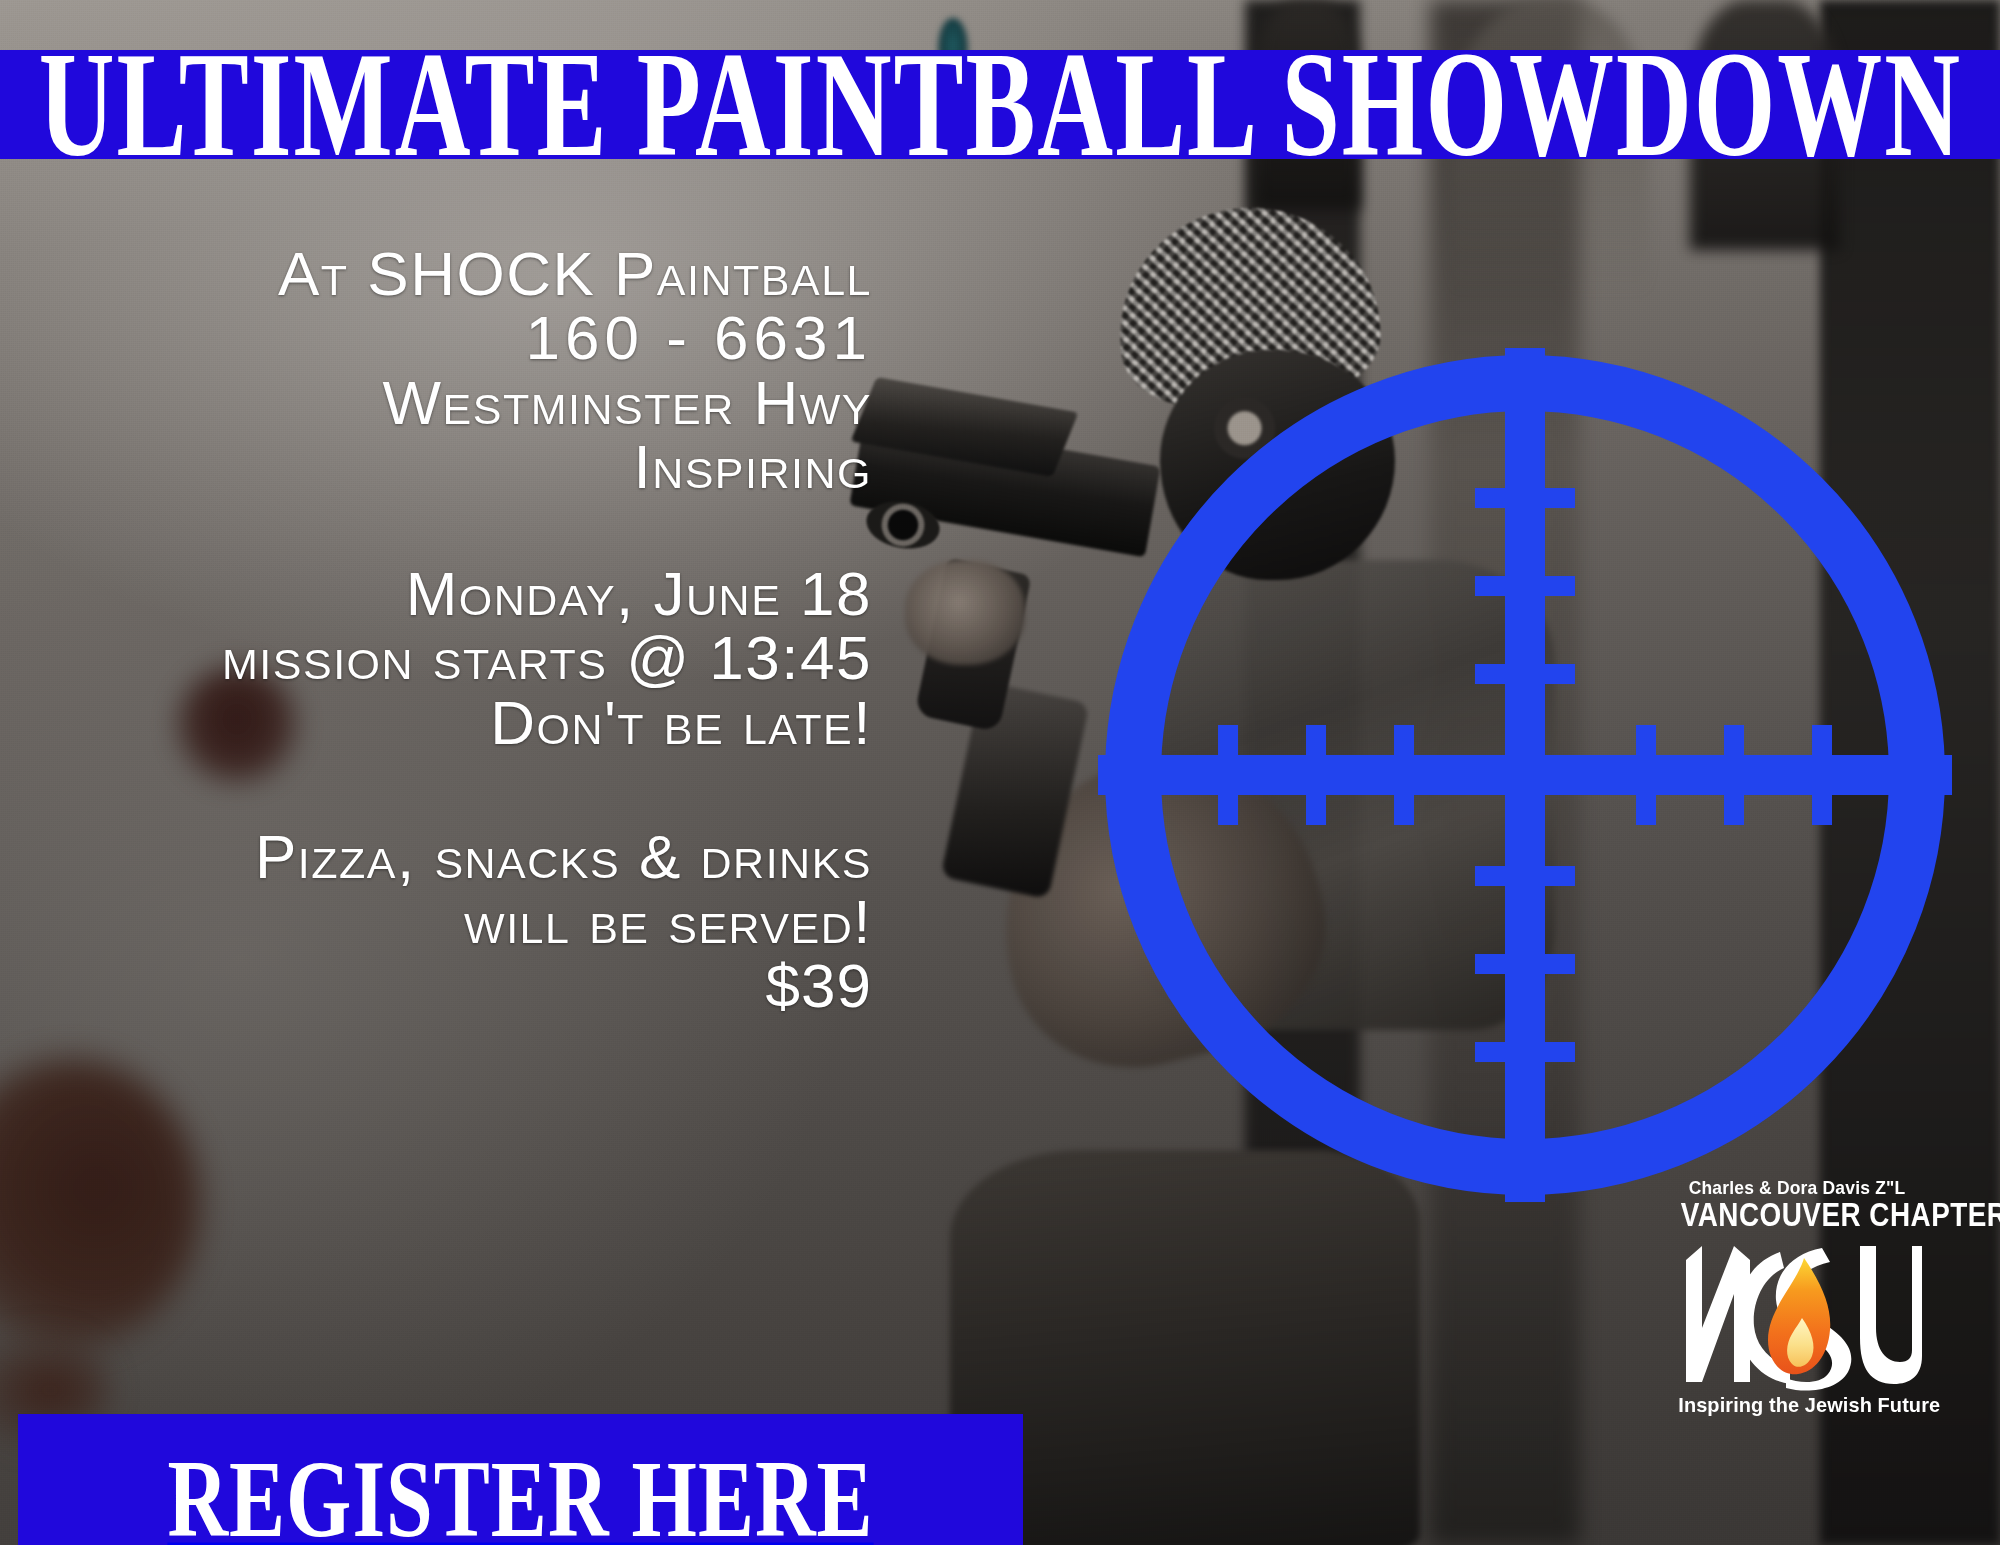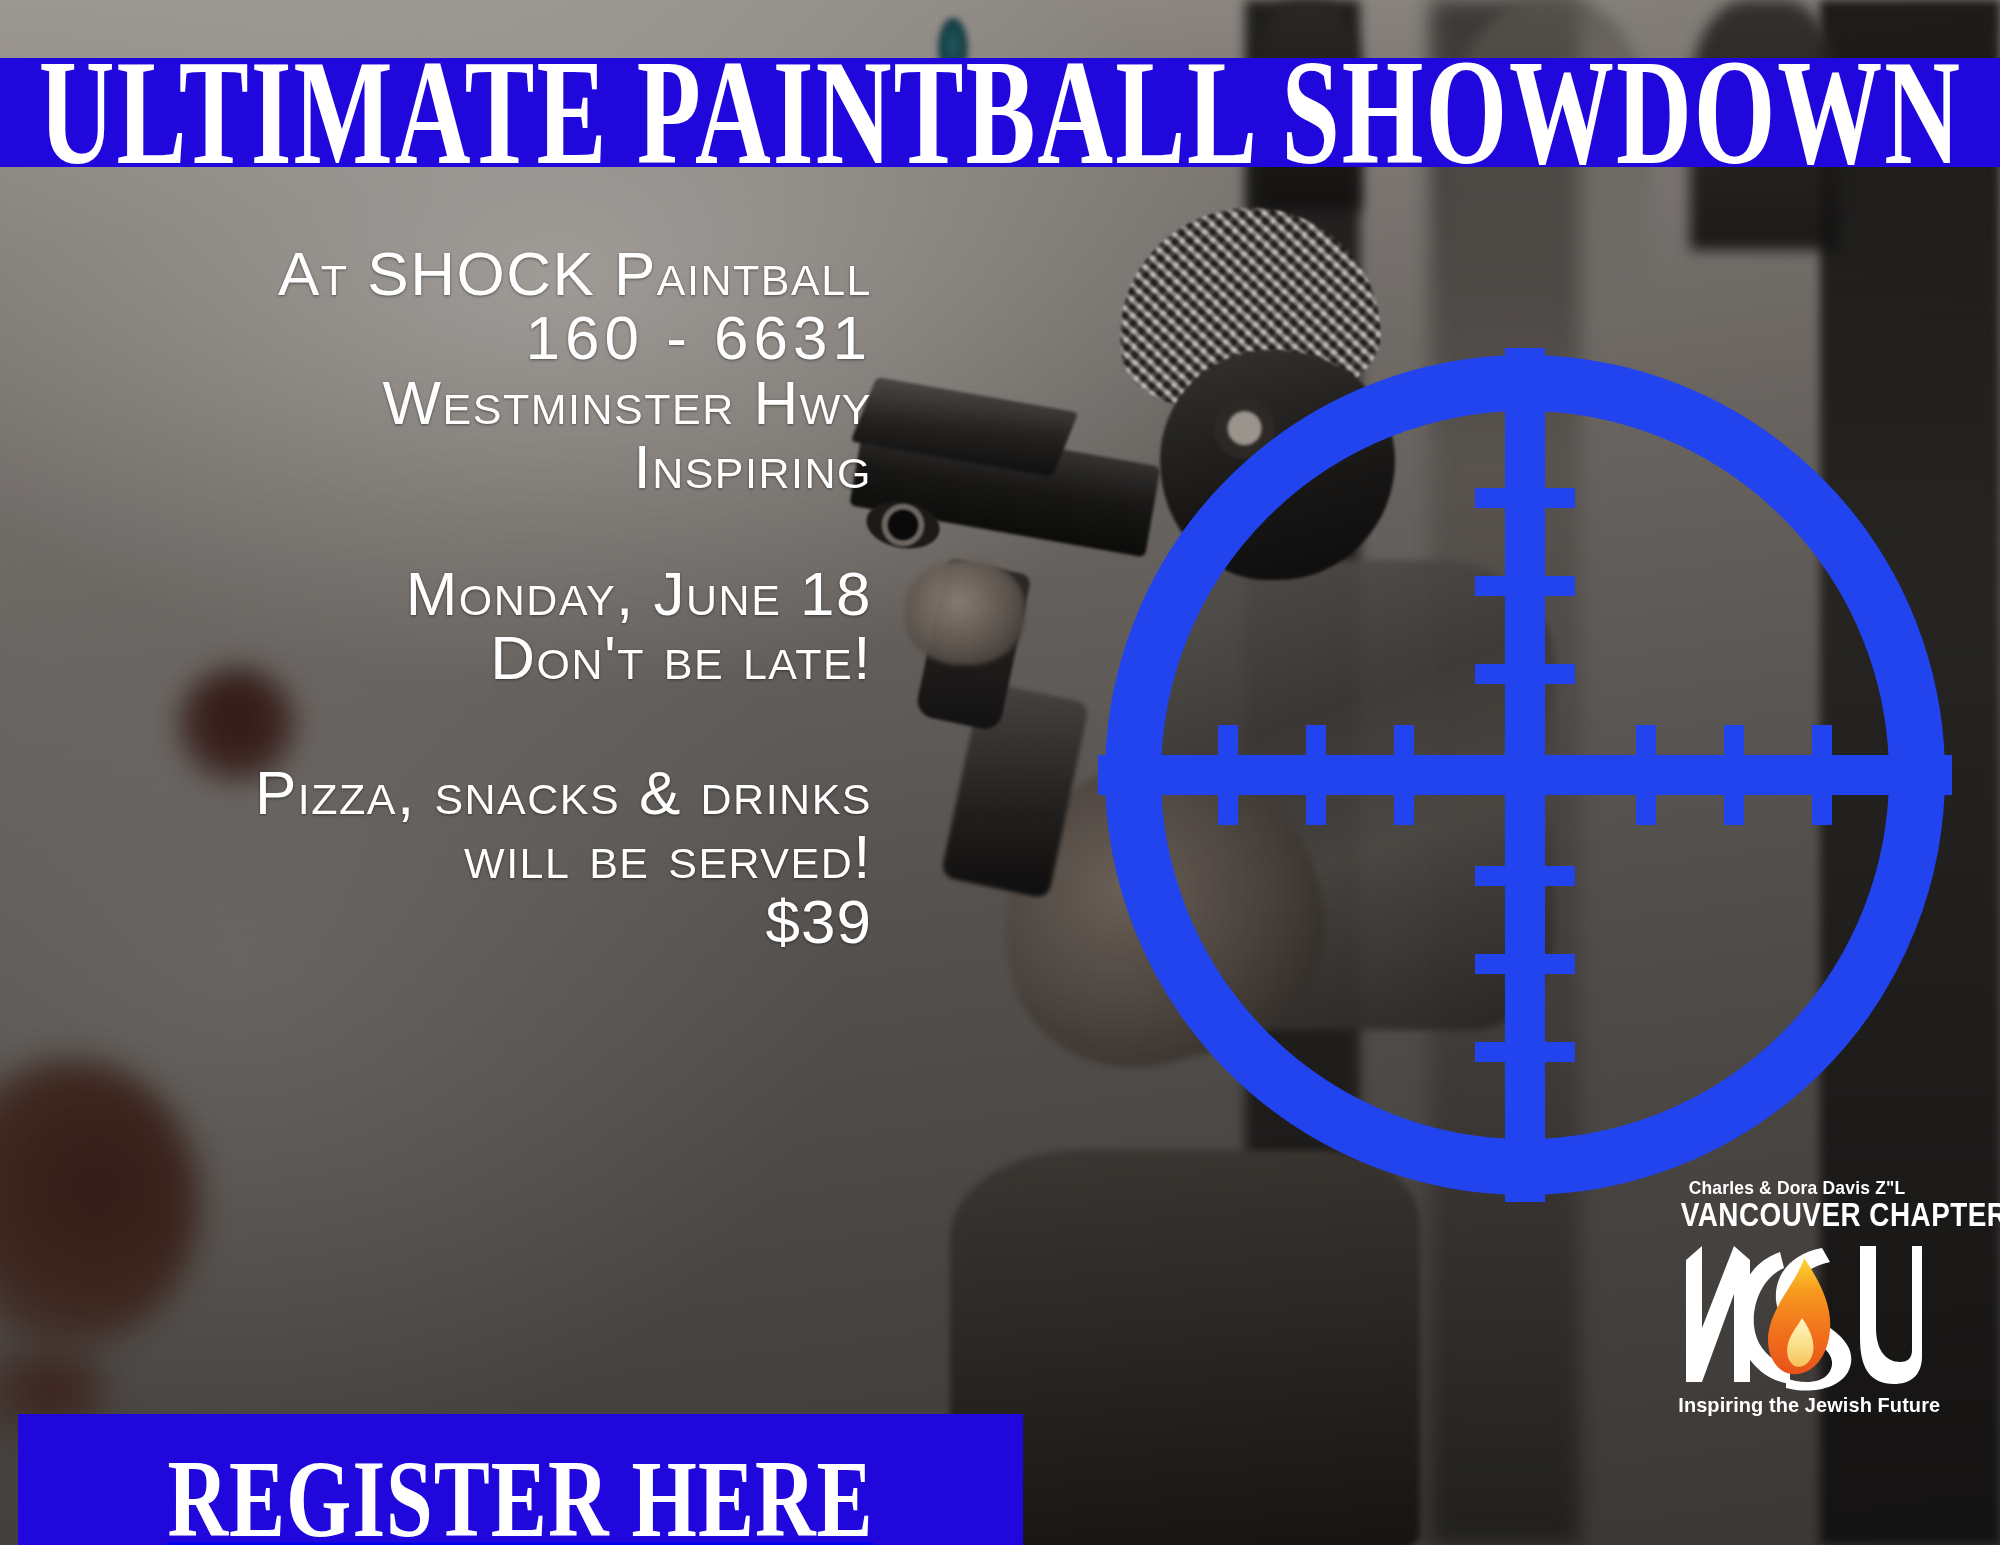--- a/index.html
+++ b/index.html
@@ -202,21 +202,21 @@
     position: absolute; inset: 0;
     background-image:
       repeating-linear-gradient(0deg, rgba(255,255,255,.012) 0 1px, rgba(0,0,0,.012) 1px 2px),
       repeating-linear-gradient(90deg, rgba(255,255,255,.010) 0 1px, rgba(0,0,0,.010) 1px 2px);
     mix-blend-mode: overlay;
   }
 
   
   .header-banner {
     position: absolute;
-    left: 0; top: 58px;
+    left: 0; top: 50px;
     width: 2000px; height: 109px;
     background: #2008dc;
     z-index: 5;
     display: flex;
     align-items: center;
     justify-content: center;
   }
   .header-title {
     color: #ffffff;
     font-family: "Liberation Serif", serif;
@@ -414,20 +414,21 @@
 
     <div class="info-block block-venue">
       <p class="info-line">At SHOCK Paintball</p>
       <p class="info-line num">160  -  6631</p>
       <p class="info-line">Westminster Hwy</p>
       <p class="info-line">Inspiring</p>
     </div>
 
     <div class="info-block block-date">
       <p class="info-line">Monday, June 18</p>
+      <p class="info-line">mission starts @ 13:45</p>
       <p class="info-line">Don't be late!</p>
     </div>
 
     <div class="info-block block-food">
       <p class="info-line">Pizza, snacks &amp; drinks</p>
       <p class="info-line">will be served!</p>
       <p class="info-line price-line">$39</p>
     </div>
 
   </div>

